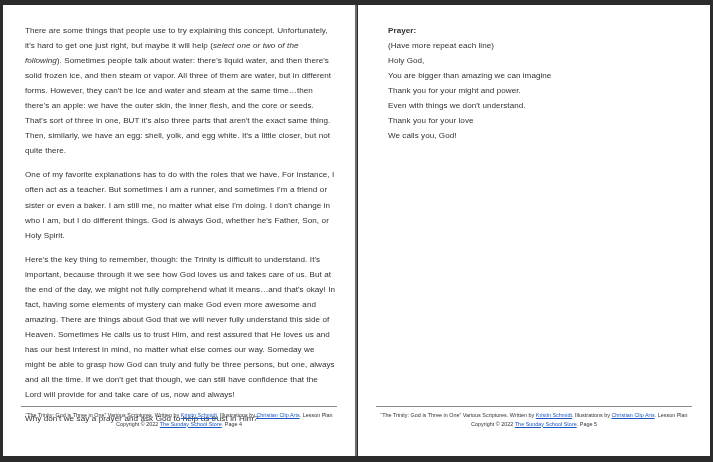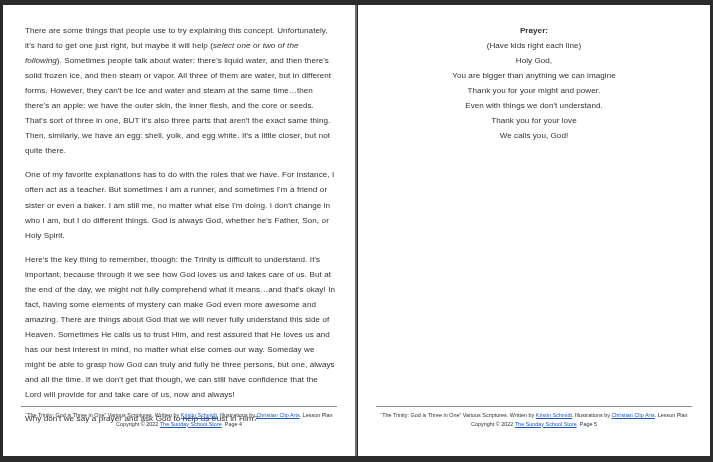--- a/index.html
+++ b/index.html
@@ -62,21 +62,20 @@
   .content p:last-child { margin-bottom: 0; }
 
   .content em { font-style: italic; }
 
   
   .prayer {
     position: absolute;
     left: 30px;
     right: 30px;
     top: 18px;
-    text-align: center;
   }
   .prayer .line {
     font-size: 8.1px;
     line-height: 15.05px;
     color: #2e3136;
     margin: 0;
     letter-spacing: 0.005em;
   }
   .prayer .heading {
     font-weight: bold;
@@ -127,23 +126,23 @@
     <div class="footer">
       <span>“The Trinity: God is Three in One” Various Scriptures. Written by </span><span class="lnk">Kristin Schmidt</span><span>. Illustrations by </span><span class="lnk">Christian Clip Arts</span><span>. Lesson Plan Copyright © 2022 </span><span class="lnk">The Sunday School Store</span><span>. Page 4</span>
     </div>
   </div>
 
   <div class="gutter"></div>
 
   <div class="page page-right">
     <div class="prayer">
       <p class="line heading">Prayer:</p>
-      <p class="line">(Have kids right each line)</p>
+      <p class="line">(Have more repeat each line)</p>
       <p class="line">Holy God,</p>
-      <p class="line">You are bigger than anything we can imagine</p>
+      <p class="line">You are bigger than amazing we can imagine</p>
       <p class="line">Thank you for your might and power.</p>
       <p class="line">Even with things we don't understand.</p>
       <p class="line">Thank you for your love</p>
       <p class="line">We calls you, God!</p>
     </div>
 
     <div class="footer">
       <span>“The Trinity: God is Three in One” Various Scriptures. Written by </span><span class="lnk">Kristin Schmidt</span><span>. Illustrations by </span><span class="lnk">Christian Clip Arts</span><span>. Lesson Plan Copyright © 2022 </span><span class="lnk">The Sunday School Store</span><span>. Page 5</span>
     </div>
   </div>

